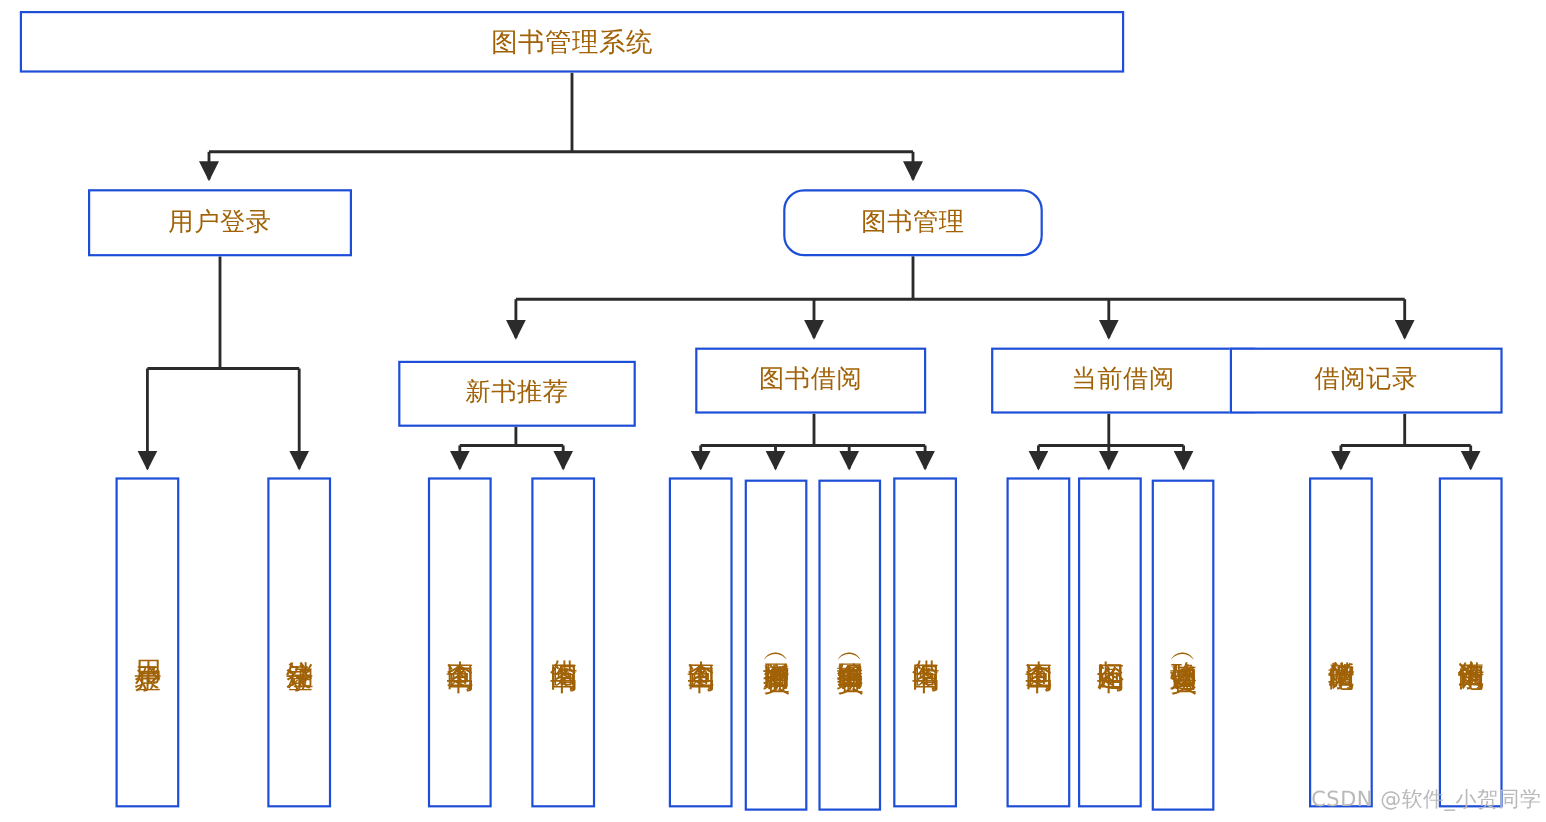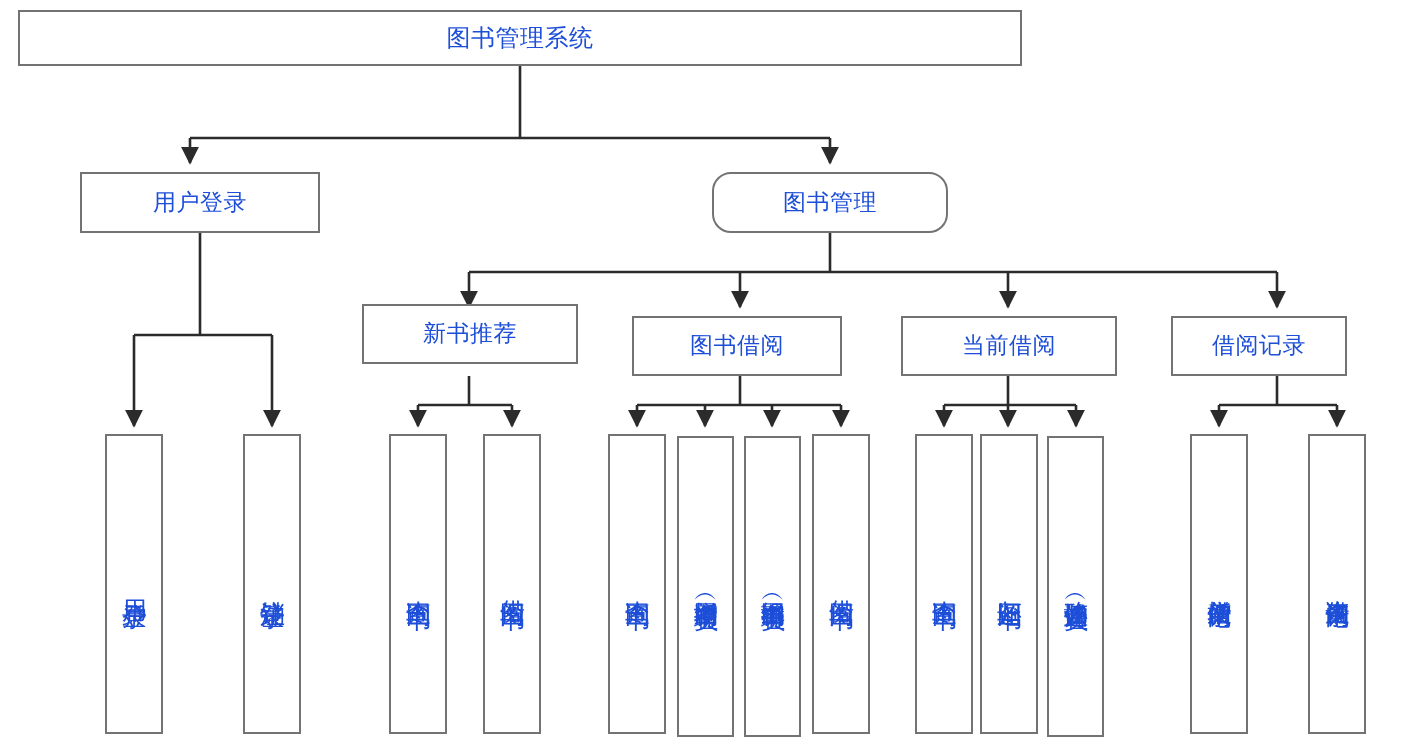--- a/index.html
+++ b/index.html
@@ -21,26 +21,26 @@
     position: absolute;
     left: 0;
     top: 0;
     width: 1405px;
     height: 747px;
     pointer-events: none;
   }
   .node {
     position: absolute;
     box-sizing: border-box;
-    border: 2px solid #737373;
+    border: 2px solid #1d4ed8;
     background: #ffffff;
     display: flex;
     align-items: center;
     justify-content: center;
-    color: #1d4ed8;
+    color: #a16207;
   }
   .node .label {
     display: block;
     text-align: center;
     letter-spacing: 0.5px;
   }
   .node.horiz .label {
     font-size: 23px;
     line-height: 1.1;
     white-space: nowrap;
@@ -131,30 +131,30 @@
     <span class="label">图书管理系统</span>
   </div>
 
   <div class="node horiz" style="left:80px; top:172px; width:240px; height:61px;">
     <span class="label">用户登录</span>
   </div>
   <div class="node horiz" style="left:712px; top:172px; width:236px; height:61px;border-radius:19px;">
     <span class="label">图书管理</span>
   </div>
 
-  <div class="node horiz" style="left:362px; top:304px; width:216px; height:60px;">
+  <div class="node horiz" style="left:362px; top:328px; width:216px; height:60px;">
     <span class="label">新书推荐</span>
   </div>
   <div class="node horiz" style="left:632px; top:316px; width:210px; height:60px;">
     <span class="label">图书借阅</span>
   </div>
-  <div class="node horiz" style="left:901px; top:316px; width:216px; height:60px;">
+  <div class="node horiz" style="left:901px; top:316px; width:240px; height:60px;">
     <span class="label">当前借阅</span>
   </div>
-  <div class="node horiz" style="left:1171px; top:316px; width:176px; height:60px;">
+  <div class="node horiz" style="left:1118px; top:316px; width:248px; height:60px;">
     <span class="label">借阅记录</span>
   </div>
 
   <div class="node vert" style="left:105px; top:434px; width:58px; height:300px;">
     <span class="label">用户登录</span>
   </div>
   <div class="node vert" style="left:243px; top:434px; width:58px; height:300px;">
     <span class="label">注销登录</span>
   </div>
 
@@ -188,14 +188,15 @@
     <span class="label">确认归还（管理员）</span>
   </div>
 
   <div class="node vert long" style="left:1190px; top:434px; width:58px; height:300px;">
     <span class="label">新增借阅记录</span>
   </div>
   <div class="node vert long" style="left:1308px; top:434px; width:58px; height:300px;">
     <span class="label">查询借阅记录</span>
   </div>
 
+  <div class="watermark" style="left:1192px; top:714px;">CSDN @软件_小贺同学</div>
 
 </div>
 
 </body></html>

